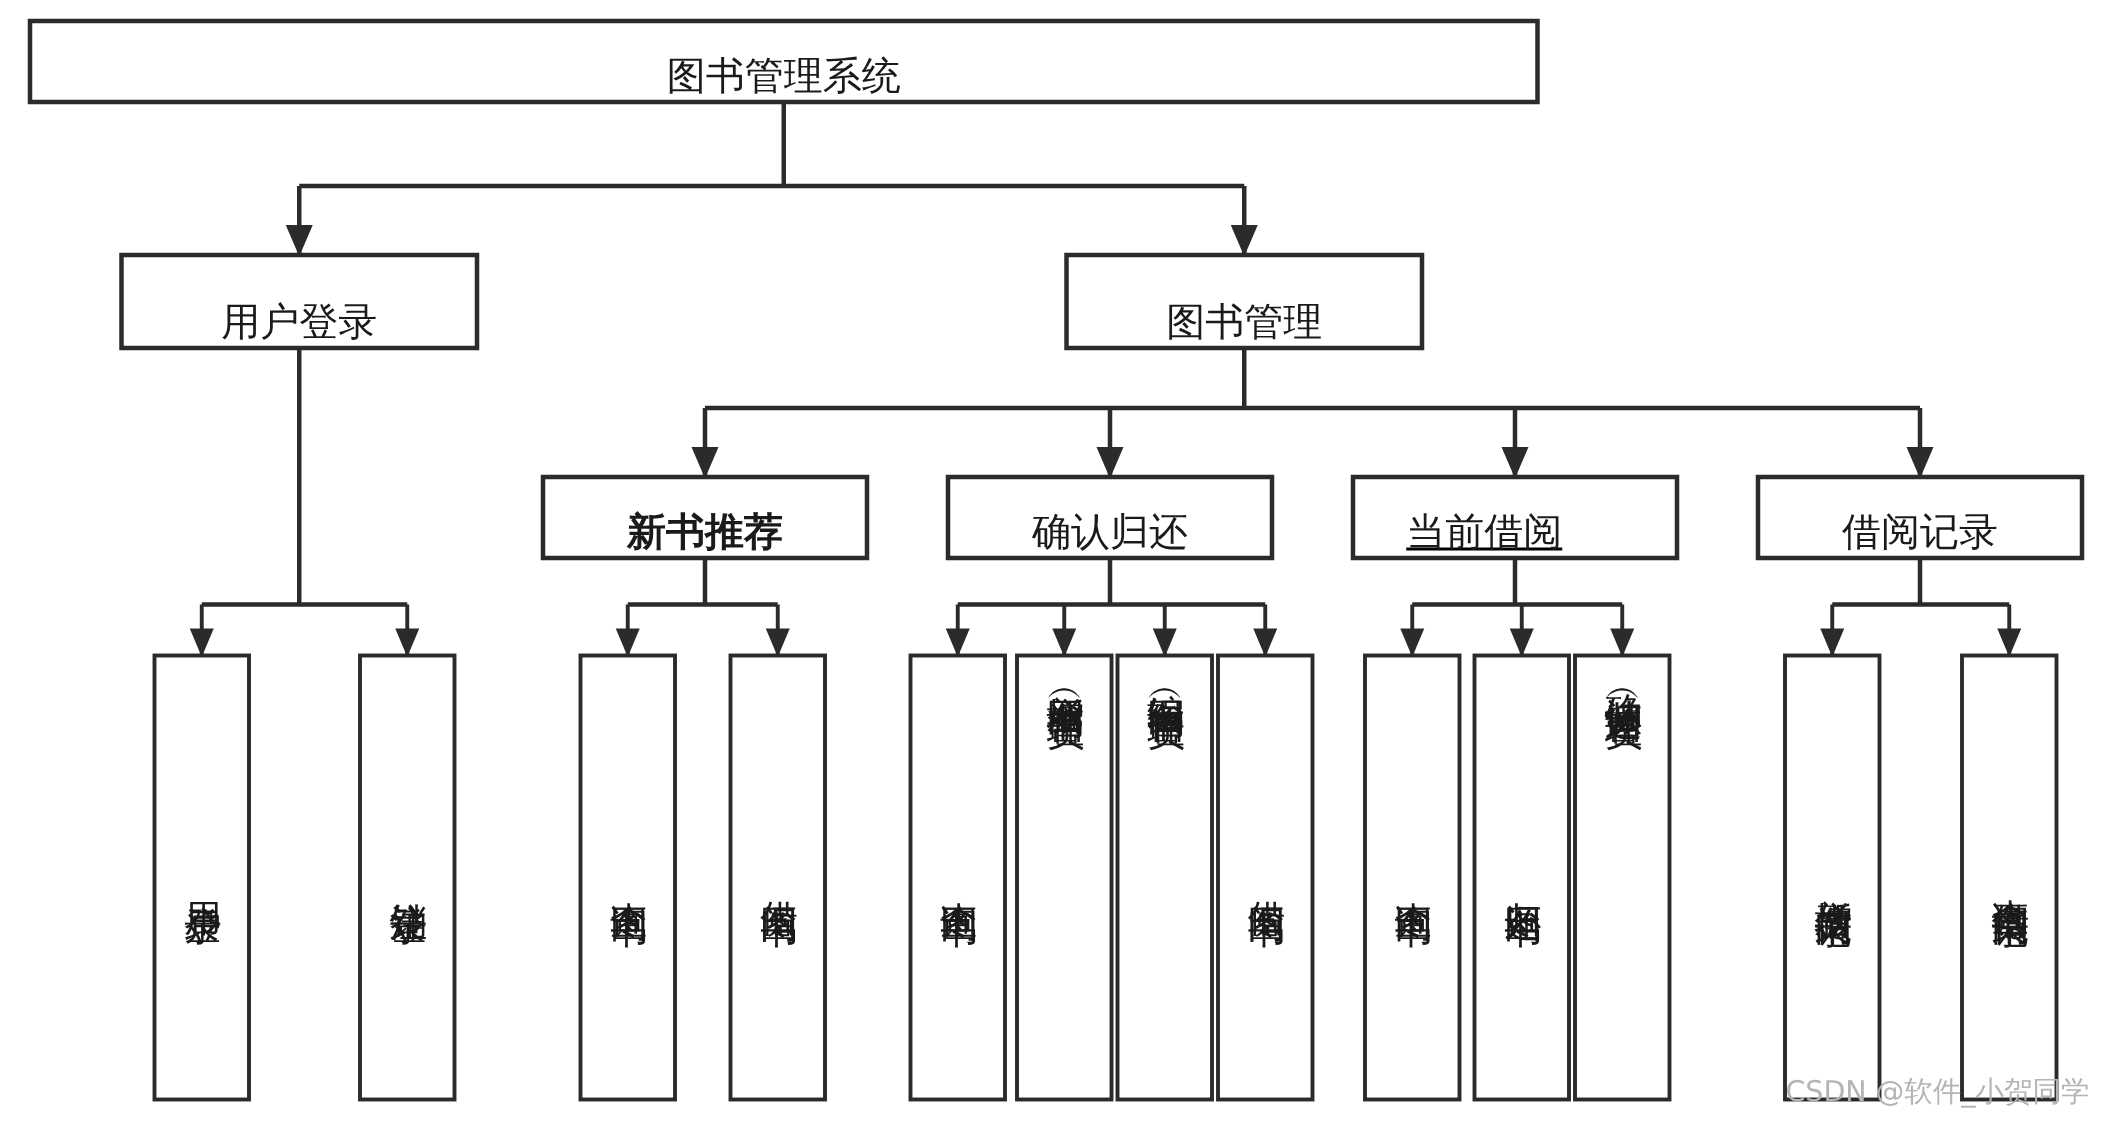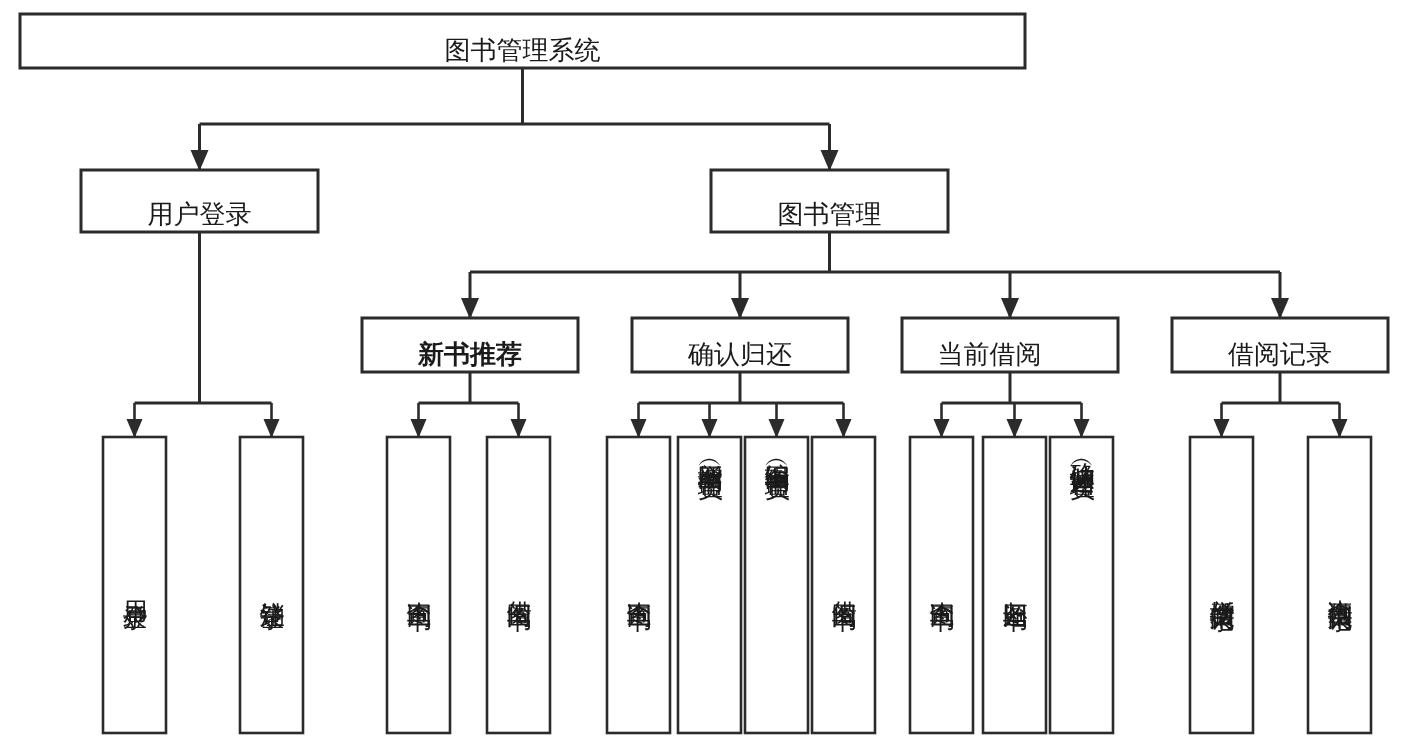--- a/index.html
+++ b/index.html
@@ -186,21 +186,21 @@
       </div>
       <div class="hlabel-wrap" style="left: 711px; top: 170px; width: 237px; height: 62px;">
         <span class="hlabel-text">图书管理</span>
       </div>
       <div class="hlabel-wrap" style="left: 362px; top: 318px; width: 216px; height: 54px; font-weight: bold;">
         <span class="hlabel-text">新书推荐</span>
       </div>
       <div class="hlabel-wrap" style="left: 632px; top: 318px; width: 216px; height: 54px;">
         <span class="hlabel-text">确认归还</span>
       </div>
-      <div class="hlabel-wrap" style="left: 902px; top: 318px; width: 175px; height: 54px;">
+      <div class="hlabel-wrap" style="left: 902px; top: 318px; width: 175px; height: 54px; text-decoration: underline;">
         <span class="hlabel-text">当前借阅</span>
       </div>
       <div class="hlabel-wrap" style="left: 1172px; top: 318px; width: 216px; height: 54px; border-radius: 11px;">
         <span class="hlabel-text">借阅记录</span>
       </div>
       <div class="vlabel-wrap" style="left: 103px; top: 437px; width: 63px; height: 296px;">
         <span class="vlabel-text">用户登录</span>
       </div>
       <div class="vlabel-wrap" style="left: 240px; top: 437px; width: 63px; height: 296px;">
         <span class="vlabel-text">注销登录</span>
@@ -232,13 +232,14 @@
       <div class="vlabel-wrap top-aligned" style="left: 1050px; top: 437px; width: 63px; height: 296px; padding-top: 6px;">
         <span class="vlabel-text">确认归还（管理员）</span>
       </div>
       <div class="vlabel-wrap" style="left: 1190px; top: 437px; width: 63px; height: 296px;">
         <span class="vlabel-text">新增借阅记录</span>
       </div>
       <div class="vlabel-wrap" style="left: 1308px; top: 437px; width: 63px; height: 296px;">
         <span class="vlabel-text">查询借阅记录</span>
       </div>
     </div>
+  <div id="watermark">CSDN @软件_小贺同学</div>
 </div>
 
 </body></html>

